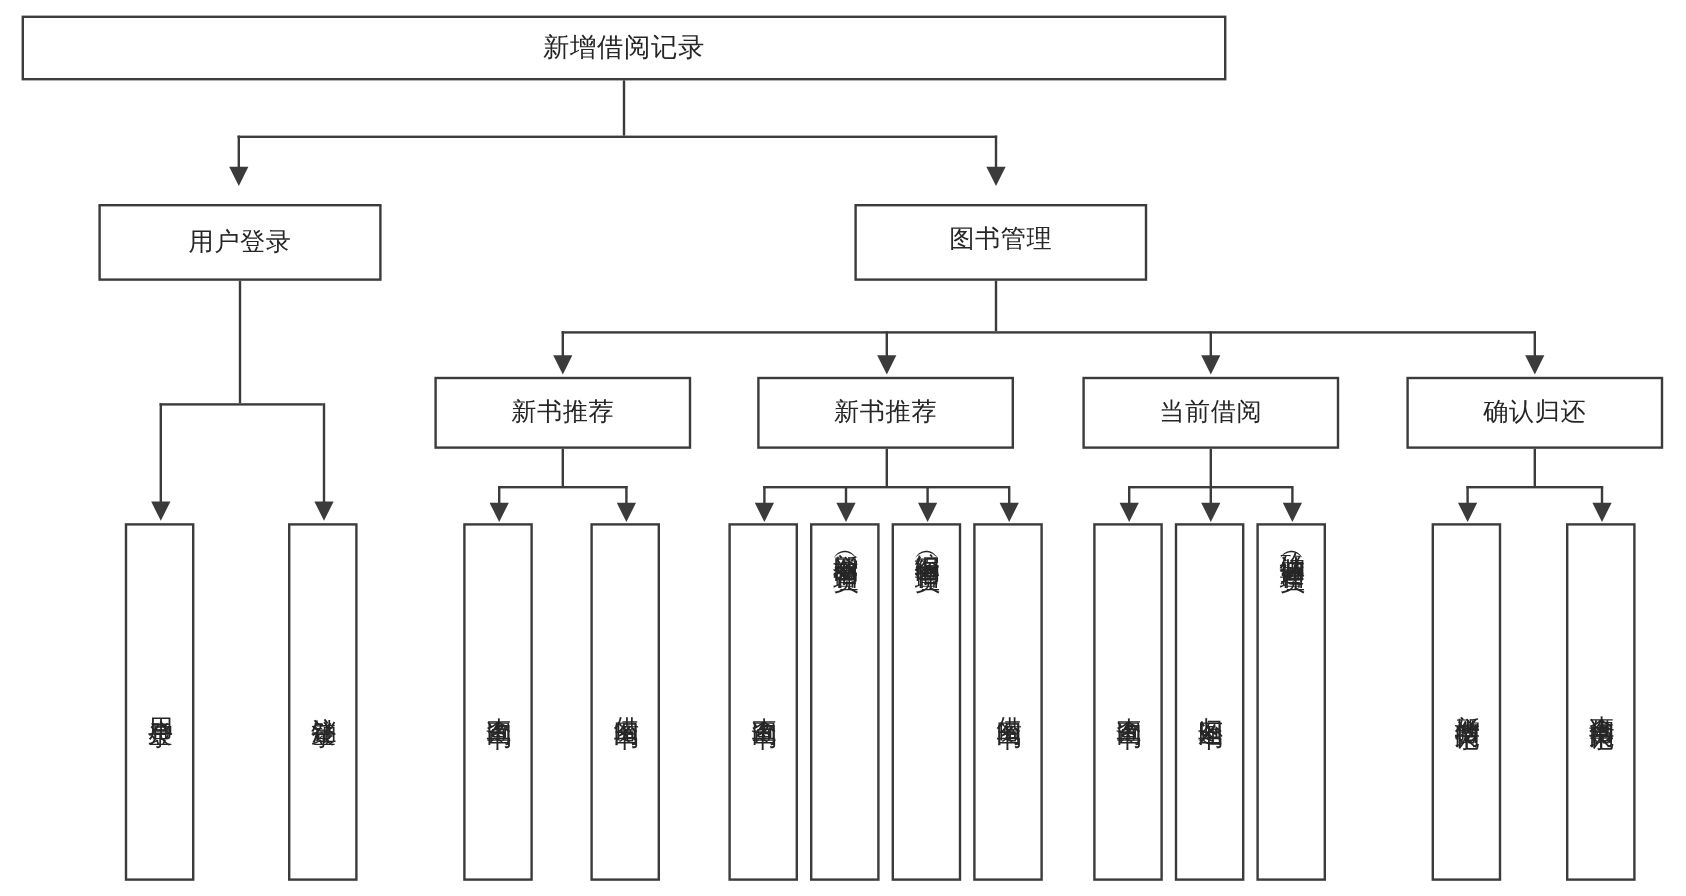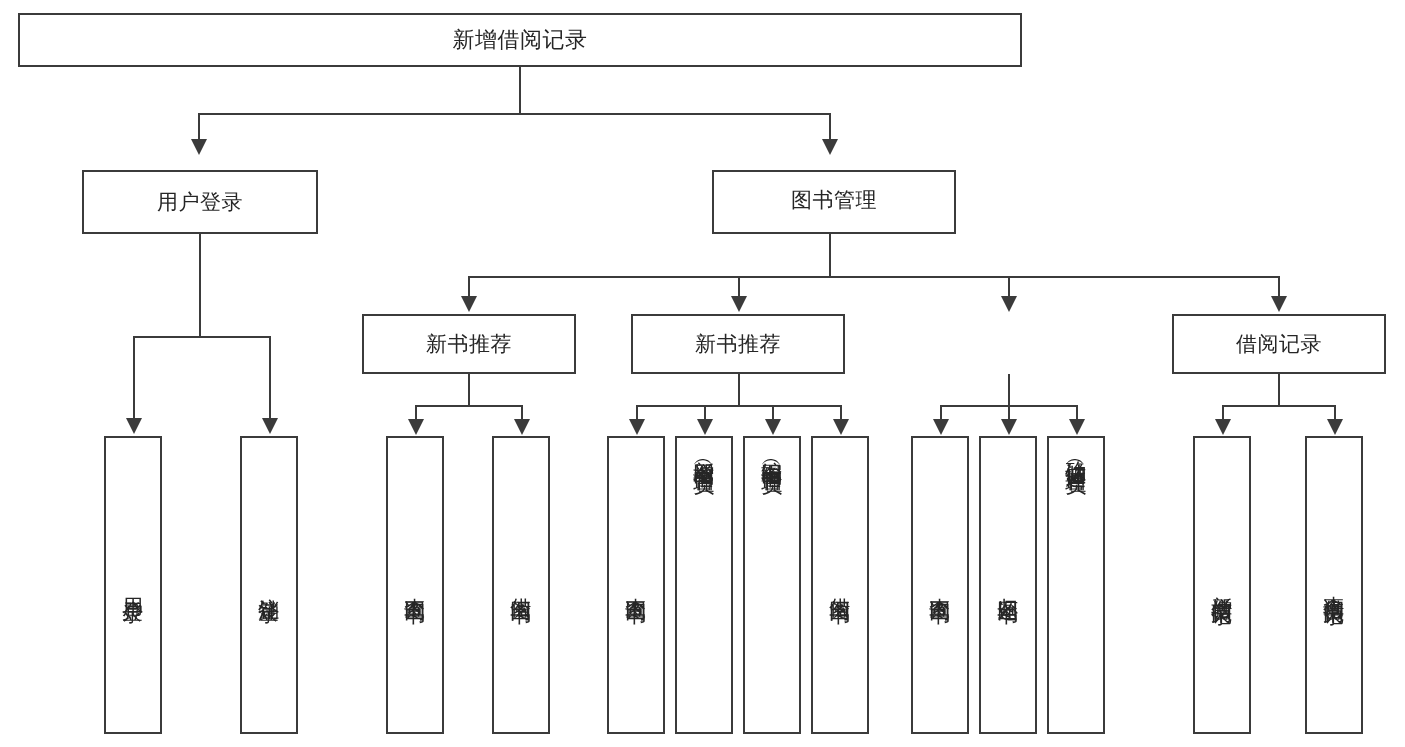--- a/index.html
+++ b/index.html
@@ -128,23 +128,26 @@
   <div class="arrow" style="left:1271px; top:296px;"></div>
 
   <div class="node h" style="left:362px; top:314px; width:214px; height:60px;justify-content:center;">
     <span class="label">新书推荐</span>
   </div>
 
   <div class="node h" style="left:631px; top:314px; width:214px; height:60px;">
     <span class="label">新书推荐</span>
   </div>
 
+  <div class="node h" style="left:902px; top:314px; width:214px; height:60px;">
+    <span class="label">当前借阅</span>
+  </div>
 
   <div class="node h" style="left:1172px; top:314px; width:214px; height:60px;">
-    <span class="label">借阅记录</span>
+    <span class="label">确认归还</span>
   </div>
 
   <div class="line-v" style="left:468px; top:374px; height:31px;"></div>
   <div class="line-h" style="left:415px; top:405px; width:108px;"></div>
   <div class="line-v" style="left:415px; top:405px; height:16px;"></div>
   <div class="arrow" style="left:408px; top:419px;"></div>
   <div class="line-v" style="left:521px; top:405px; height:16px;"></div>
   <div class="arrow" style="left:514px; top:419px;"></div>
 
   <div class="line-v" style="left:738px; top:374px; height:31px;"></div>

